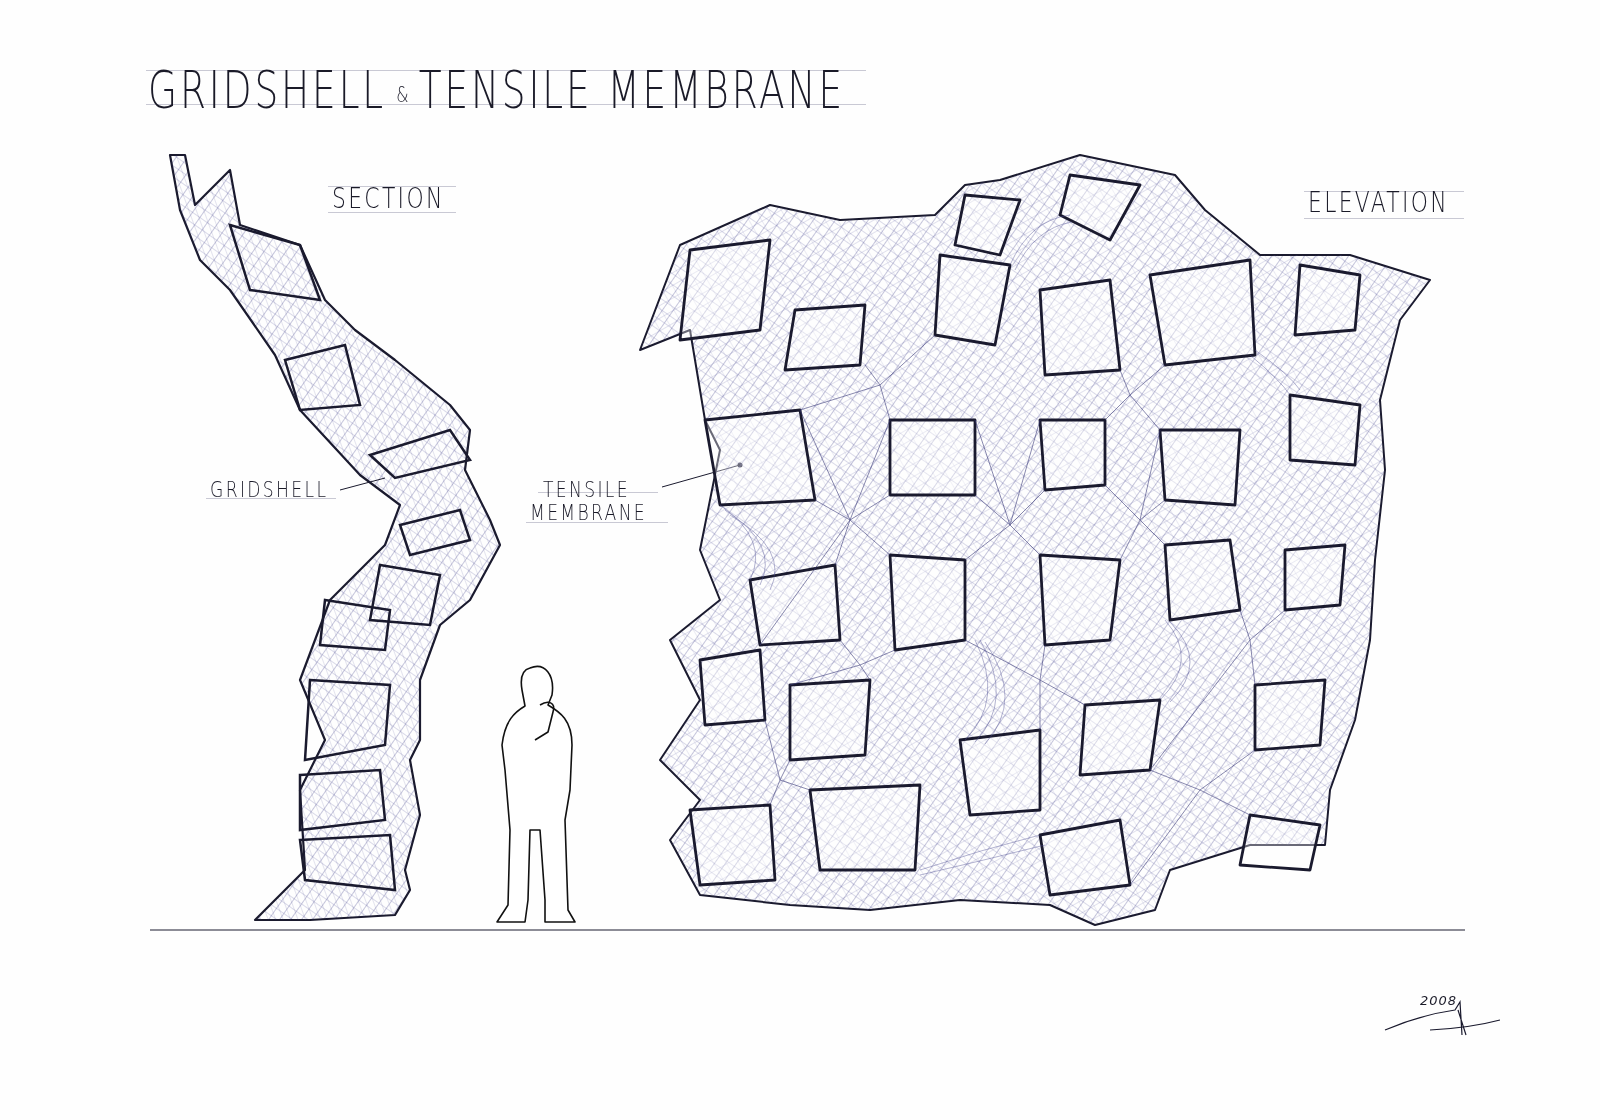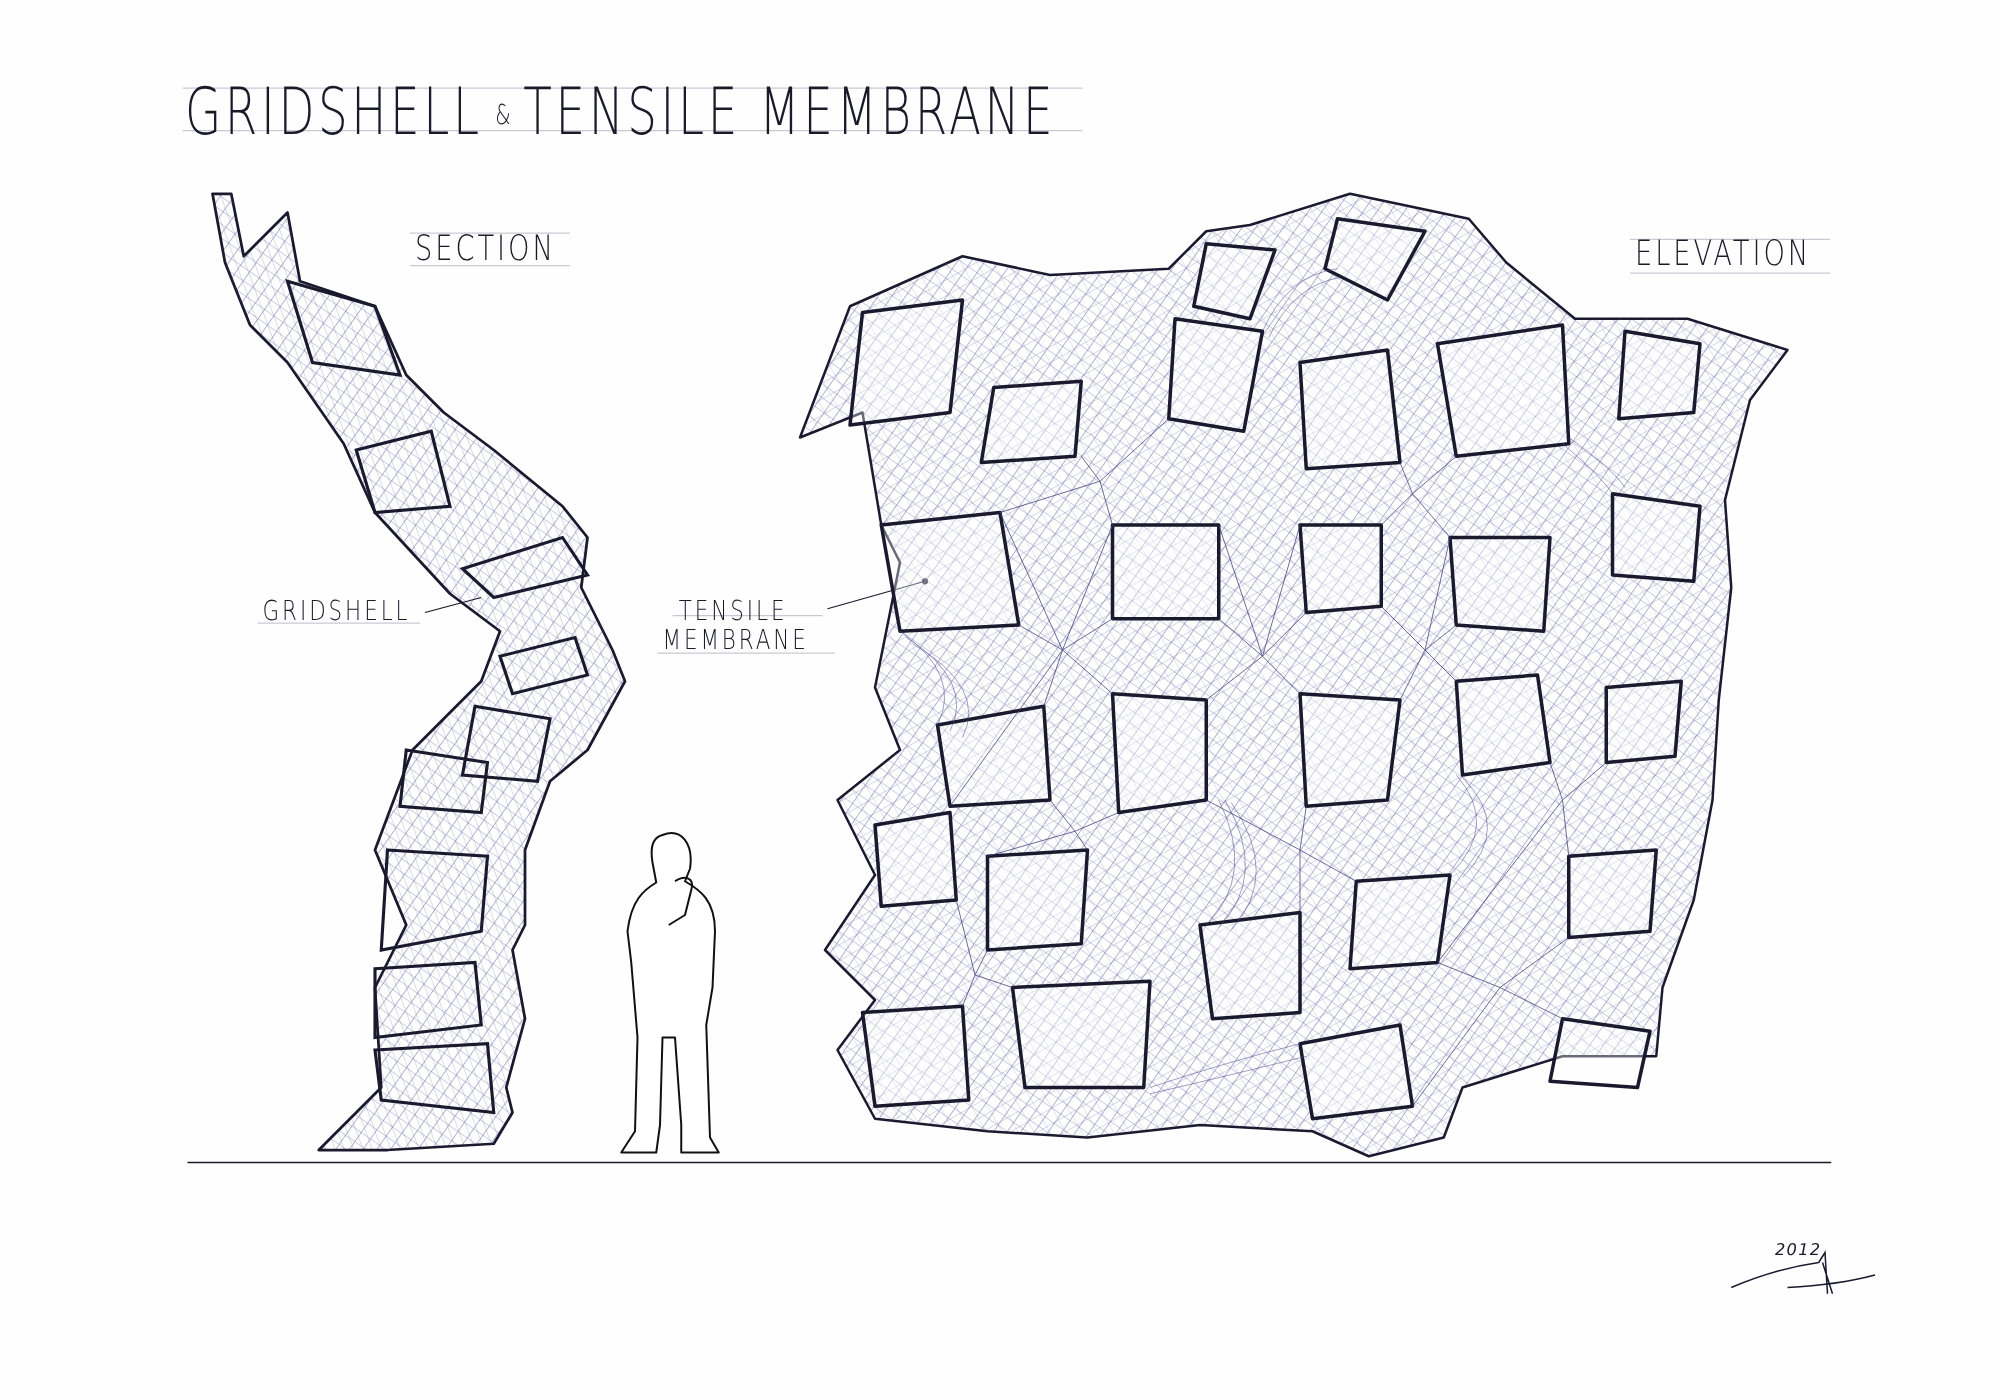--- a/index.html
+++ b/index.html
@@ -154,15 +154,15 @@
         <path d="M1255,350 Q1290,375 1300,390"></path>
       </g>
     </g>
 
     <g stroke="#1a1a2e" stroke-width="1.2" fill="none">
       <path d="M1385,1030 Q1420,1015 1455,1010 L1460,1002 L1462,1035 M1458,1010 L1466,1035"></path>
       <path d="M1430,1030 Q1470,1028 1500,1020"></path>
     </g>
   </svg>
 
-  <div id="signature" class="hand"><span>2012</span></div>
+  <div id="signature" class="hand"><span>2008</span></div>
 
 </div>
 
 </body></html>

